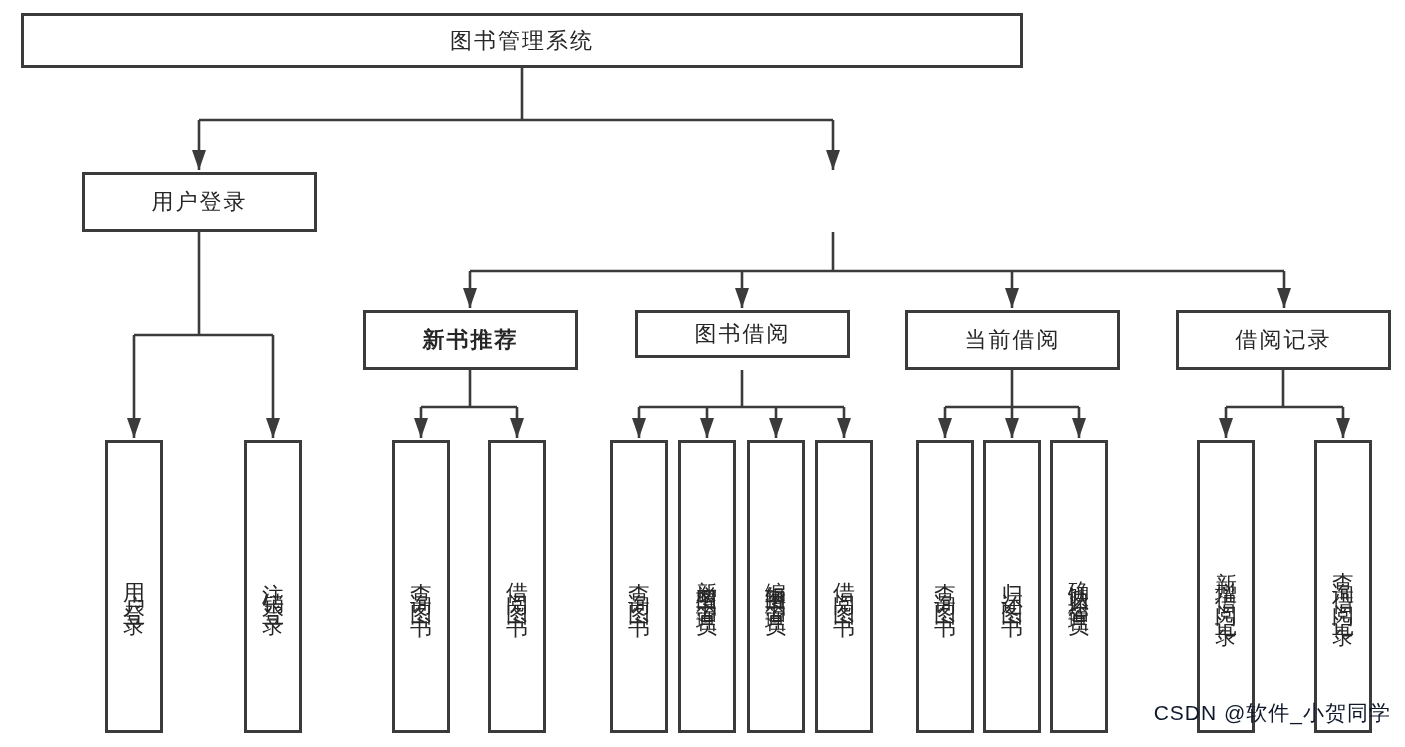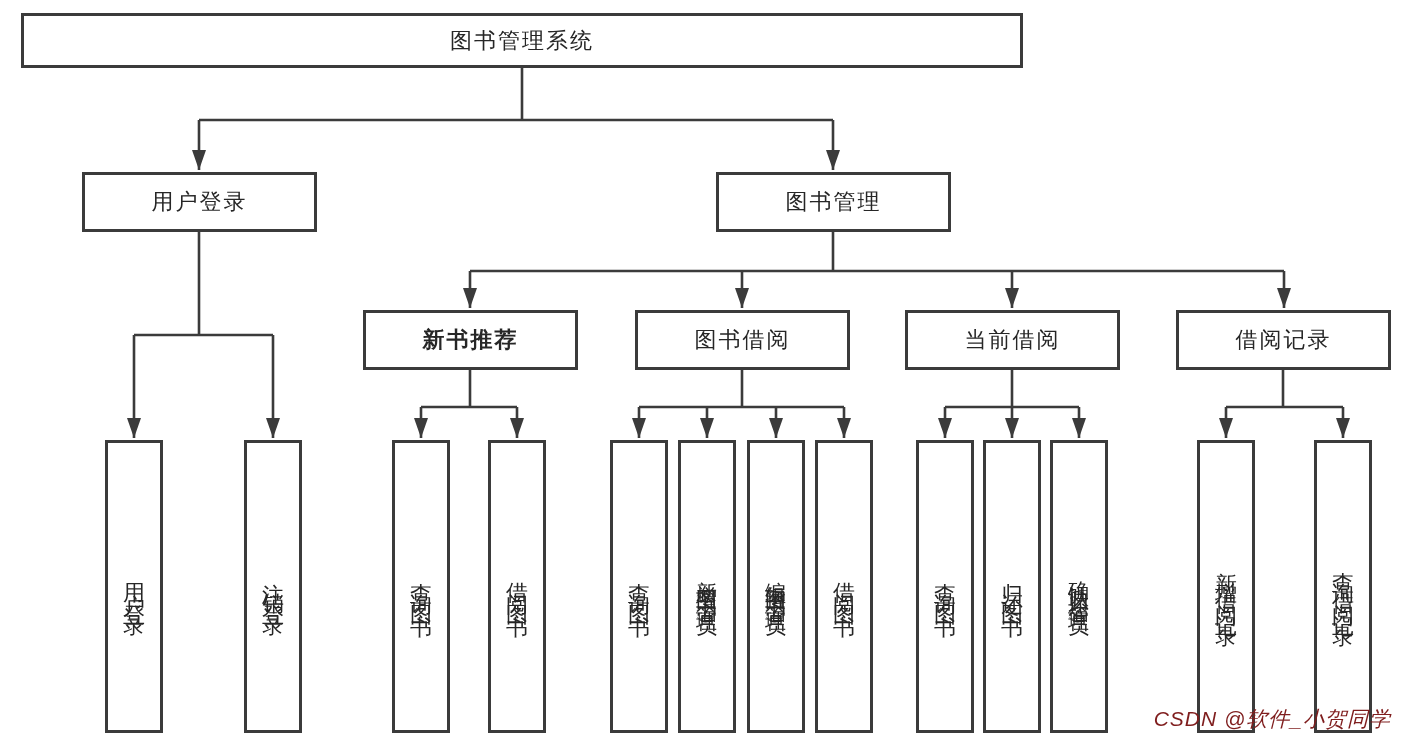--- a/index.html
+++ b/index.html
@@ -17,24 +17,23 @@
     font-size:22px; letter-spacing:2px; color:#262626;
     white-space:nowrap;
   }
   .leaf { letter-spacing:0; }
   .leaf .vtext {
     writing-mode:vertical-rl; text-orientation:mixed;
     letter-spacing:11px; font-size:22px; line-height:1;
   }
   .leaf.long .vtext { letter-spacing:5px; font-size:21px; }
   .watermark {
-    position:absolute; right:14px; bottom:14px;
-    font-size:21px; color:#7f1d1d; letter-spacing:1px;
+    position:absolute; right:14px; bottom:20px;
+    font-size:21px; color:#0f172a; letter-spacing:1px;
     white-space:nowrap;
-    font-style:italic;
   }
 </style>
 </head>
 <body>
 
 <div id="stage">
 
   <svg id="wires" viewBox="0 0 1405 747" xmlns="http://www.w3.org/2000/svg">
     <defs>
       <marker id="arrow" viewBox="0 0 20 14" markerWidth="20" markerHeight="14" refX="20" refY="7" orient="auto" markerUnits="userSpaceOnUse">
@@ -81,24 +80,23 @@
       <line x1="1283" y1="370" x2="1283" y2="407"></line>
       <line x1="1226" y1="407" x2="1343" y2="407"></line>
       <line x1="1226" y1="407" x2="1226" y2="438" marker-end="url(#arrow)"></line>
       <line x1="1343" y1="407" x2="1343" y2="438" marker-end="url(#arrow)"></line>
     </g>
   </svg>
 
   <div class="box" style="left:21px; top:13px; width:1002px; height:55px;">图书管理系统</div>
 
   <div class="box" style="left:82px; top:172px; width:235px; height:60px;">用户登录</div>
-  <div class="box" style="left:716px; top:172px; width:235px; height:60px;">图书管理</div>
 
   <div class="box" style="left:363px; top:310px; width:215px; height:60px;font-weight:bold;">新书推荐</div>
-  <div class="box" style="left:635px; top:310px; width:215px; height:60px;">图书借阅</div>
+  <div class="box" style="left:635px; top:310px; width:215px; height:48px;">图书借阅</div>
   <div class="box" style="left:1176px; top:310px; width:215px; height:60px;">借阅记录</div>
   <div class="box" style="left:905px; top:310px; width:215px; height:60px;">当前借阅</div>
 
   <div class="box leaf" style="left:105px; top:440px; width:58px; height:293px;">
     <span class="vtext">用户登录</span>
     </div>
   <div class="box leaf" style="left:244px; top:440px; width:58px; height:293px;">
     <span class="vtext">注销登录</span>
     </div>
 

